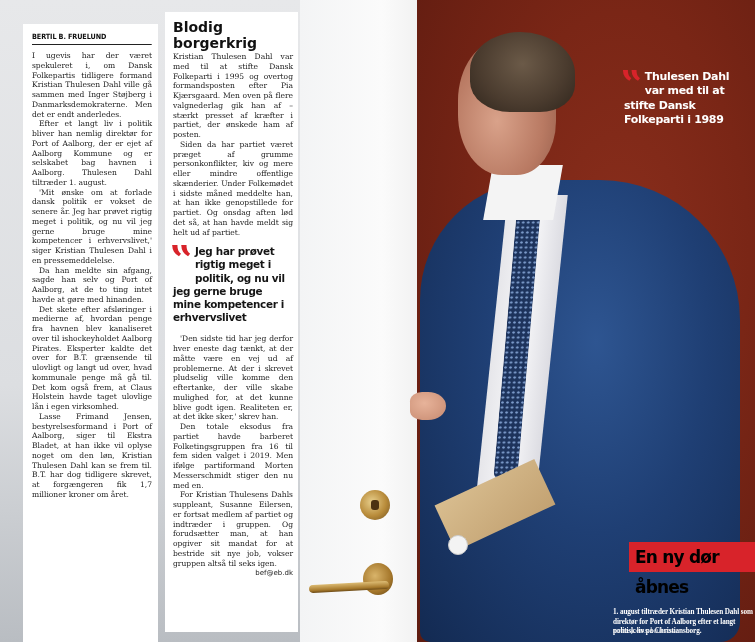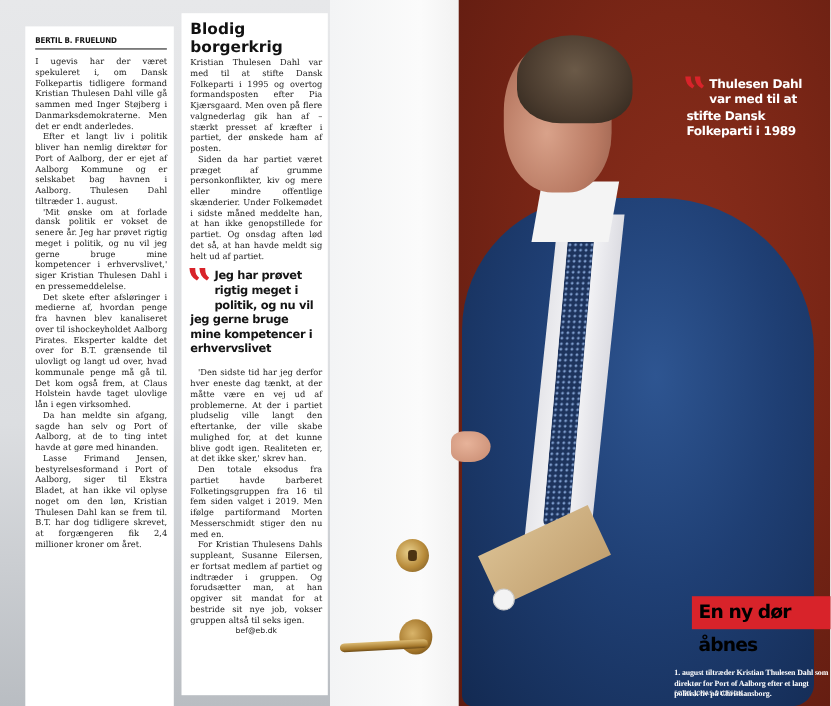--- a/index.html
+++ b/index.html
@@ -39,21 +39,21 @@
     position: relative; margin-top: 8px; margin-bottom: 10px;
     font-family: "DejaVu Sans", sans-serif; font-weight: bold; font-size: 10.4px;
     line-height: 13.2px; color: #151515; letter-spacing: -0.3px;
   }
   .quote-marks {
     float: left; color: #d8232a; font-family: "DejaVu Serif", serif; font-weight: bold;
     font-size: 40px; line-height: 26px; height: 26px; margin-right: 3px; margin-top: 2px;
     letter-spacing: -4px; transform: rotate(180deg) scaleY(-1);
   }
   .sign {
-    text-align: center; font-family: "DejaVu Sans", sans-serif; font-size: 7px; color: #222;
+    text-align: right; font-family: "DejaVu Sans", sans-serif; font-size: 7px; color: #222;
     margin-top: 1px;
   }
 
   
   .photo {
     position: absolute; left: 300px; top: 0; width: 455px; height: 642px; overflow: hidden;
     background: #ffffff;
   }
   .door {
     position: absolute; left: 0; top: 0; width: 117px; height: 642px;
@@ -150,38 +150,38 @@
 <body>
 
 <div class="page-bg"></div>
 
 <div class="col col1">
   <div class="byline">BERTIL B. FRUELUND</div>
   <div class="body-text">
     <p class="first">I ugevis har der været spekuleret i, om Dansk Folkepartis tidligere formand Kristian Thulesen Dahl ville gå sammen med Inger Støjberg i Danmarksdemokraterne. Men det er endt anderledes.</p>
     <p>Efter et langt liv i politik bliver han nemlig direktør for Port of Aalborg, der er ejet af Aalborg Kommune og er selskabet bag havnen i Aalborg. Thulesen Dahl tiltræder 1. august.</p>
     <p>'Mit ønske om at forlade dansk politik er vokset de senere år. Jeg har prøvet rigtig meget i politik, og nu vil jeg gerne bruge mine kompetencer i erhvervslivet,' siger Kristian Thulesen Dahl i en pressemeddelelse.</p>
+    <p>Da han meldte sin afgang, sagde han selv og Port of Aalborg, at de to ting intet havde at gøre med hinanden.</p>
     <p>Det skete efter afsløringer i medierne af, hvordan penge fra havnen blev kanaliseret over til ishockeyholdet Aalborg Pirates. Eksperter kaldte det over for B.T. grænsende til ulovligt og langt ud over, hvad kommunale penge må gå til. Det kom også frem, at Claus Holstein havde taget ulovlige lån i egen virksomhed.</p>
-    <p>Da han meldte sin afgang, sagde han selv og Port of Aalborg, at de to ting intet havde at gøre med hinanden.</p>
-    <p>Lasse Frimand Jensen, bestyrelsesformand i Port of Aalborg, siger til Ekstra Bladet, at han ikke vil oplyse noget om den løn, Kristian Thulesen Dahl kan se frem til. B.T. har dog tidligere skrevet, at forgængeren fik 2,4 millioner kroner om året.</p>
+    <p>Lasse Frimand Jensen, bestyrelsesformand i Port of Aalborg, siger til Ekstra Bladet, at han ikke vil oplyse noget om den løn, Kristian Thulesen Dahl kan se frem til. B.T. har dog tidligere skrevet, at forgængeren fik 1,7 millioner kroner om året.</p>
   </div>
 </div>
 
 <div class="col col2">
   <div class="subhead">Blodig borgerkrig</div>
   <div class="body-text">
     <p class="first">Kristian Thulesen Dahl var med til at stifte Dansk Folkeparti i 1995 og overtog formandsposten efter Pia Kjærsgaard. Men oven på flere valgnederlag gik han af – stærkt presset af kræfter i partiet, der ønskede ham af posten.</p>
     <p>Siden da har partiet været præget af grumme personkonflikter, kiv og mere eller mindre offentlige skænderier. Under Folkemødet i sidste måned meddelte han, at han ikke genopstillede for partiet. Og onsdag aften lød det så, at han havde meldt sig helt ud af partiet.</p>
   </div>
   <div class="pull-quote">
     <span class="quote-marks">”</span>
     <span>Jeg har prøvet rigtig meget i politik, og nu vil jeg gerne bruge mine kompetencer i erhvervslivet</span>
   </div>
   <div class="body-text">
-    <p>'Den sidste tid har jeg derfor hver eneste dag tænkt, at der måtte være en vej ud af problemerne. At der i partiet pludselig ville langt den eftertanke, der ville skabe mulighed for, at det kunne blive godt igen. Realiteten er, at det ikke sker,' skrev han.</p>
+    <p>'Den sidste tid har jeg derfor hver eneste dag tænkt, at der måtte være en vej ud af problemerne. At der i skrevet pludselig ville komme den eftertanke, der ville skabe mulighed for, at det kunne blive godt igen. Realiteten er, at det ikke sker,' skrev han.</p>
     <p>Den totale eksodus fra partiet havde barberet Folketingsgruppen fra 16 til fem siden valget i 2019. Men ifølge partiformand Morten Messerschmidt stiger den nu med en.</p>
     <p>For Kristian Thulesens Dahls suppleant, Susanne Eilersen, er fortsat medlem af partiet og indtræder i gruppen. Og forudsætter man, at han opgiver sit mandat for at bestride sit nye job, vokser gruppen altså til seks igen.</p>
   </div>
   <div class="sign">bef@eb.dk</div>
 </div>
 
 <div class="photo">
   <div class="door"></div>
   <div class="wall"></div>
   <div class="lock"></div>

